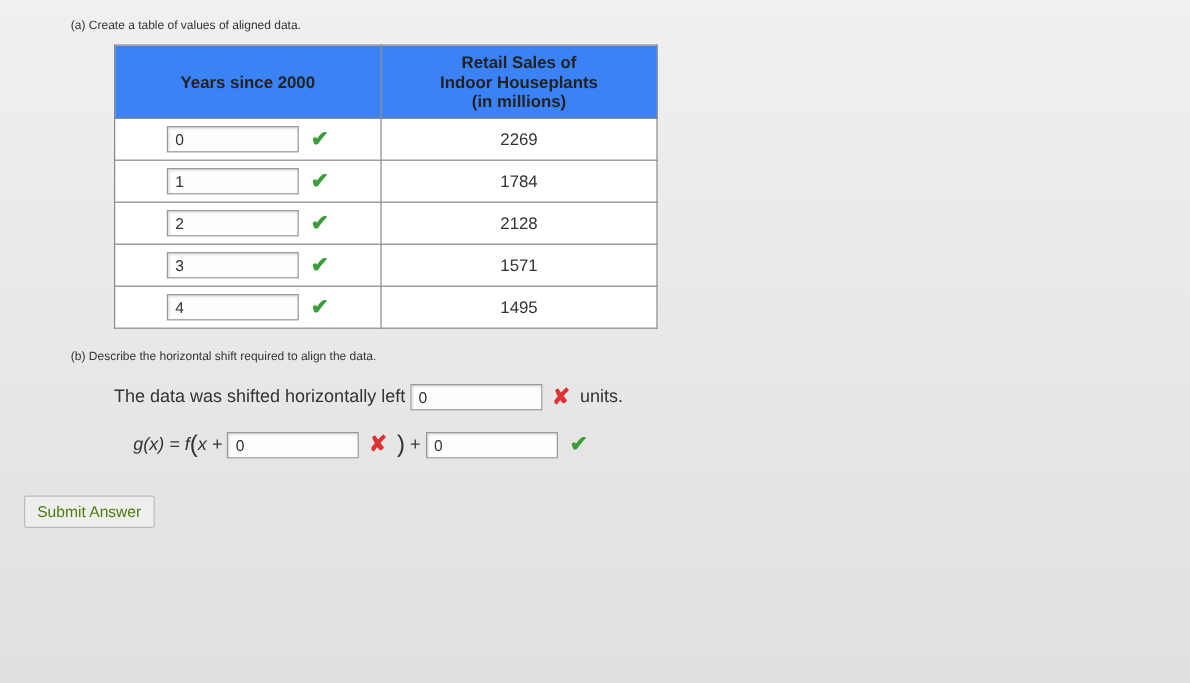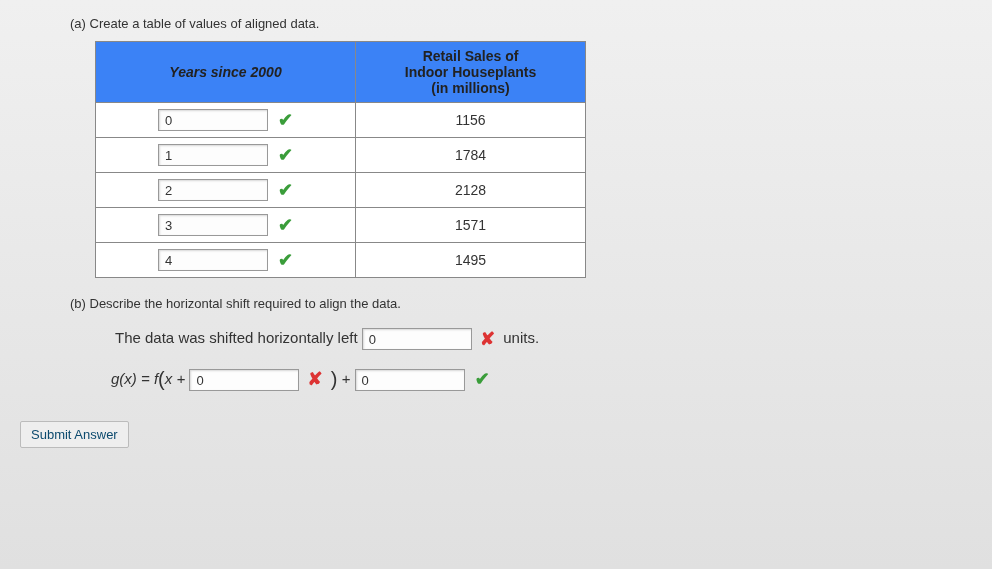--- a/index.html
+++ b/index.html
@@ -13,43 +13,43 @@
     color: #333;
     overflow: hidden;
     position: relative;
   }
   .page {
     padding: 10px 20px 20px 55px;
     background: linear-gradient(to bottom, #f0f0f0, #e0e0e0);
     min-height: 569px;
   }
   .part-label {
-    font-size: 13px;
+    font-size: 10px;
     color: #333;
-    margin: 6px 0 10px 15px;
+    margin: 6px 0 10px 4px;
   }
   .data-table {
     border-collapse: collapse;
     margin-left: 40px;
     margin-bottom: 18px;
     background: #fff;
   }
   .data-table th, .data-table td {
     border: 1px solid #888;
     padding: 6px 10px;
     text-align: center;
     font-size: 14px;
     vertical-align: middle;
   }
   .data-table th {
     background: #3b82f6;
     font-weight: bold;
     color: #222;
   }
-  .data-table th.col1 { width: 260px; font-style: italic; }
+  .data-table th.col1 { width: 222px; }
   .data-table th.col2 { width: 230px; }
   .year-cell {
     text-align: left;
     padding-left: 20px;
   }
   .ans-input {
     display: inline-block;
     width: 110px;
     height: 22px;
     border: 1px solid #999;
@@ -68,38 +68,38 @@
     vertical-align: middle;
   }
   .x-icon {
     color: #d33;
     font-size: 18px;
     font-weight: bold;
     margin: 0 4px;
     vertical-align: middle;
   }
   .indent-text {
-    margin-left: 60px;
+    margin-left: 40px;
     font-size: 15px;
     color: #333;
     line-height: 2;
   }
   .inline-row {
     margin-left: 56px;
     font-size: 15px;
     color: #333;
     line-height: 2.2;
   }
   .submit-btn {
     display: inline-block;
     margin-top: 20px;
     margin-left: -35px;
     padding: 5px 10px;
     font-size: 13px;
-    color: #0c4a6e;
+    color: #4d7c0f;
     background: #eee;
     border: 1px solid #bbb;
     border-radius: 2px;
     cursor: pointer;
   }
   .math-ital { font-style: italic; }
   .bigparen { font-size: 20px; vertical-align: -2px; }
 </style>
 </head>
 <body>
@@ -118,21 +118,21 @@
           <div>(in millions)</div>
         </th>
       </tr>
     </thead>
     <tbody>
       <tr>
         <td class="year-cell">
           <input class="ans-input" value="0" style="">
           <span class="check-icon">✔</span>
         </td>
-        <td>1156</td>
+        <td>2269</td>
       </tr>
       <tr>
         <td class="year-cell">
           <input class="ans-input" value="1" style="">
           <span class="check-icon">✔</span>
         </td>
         <td>1784</td>
       </tr>
       <tr>
         <td class="year-cell">

